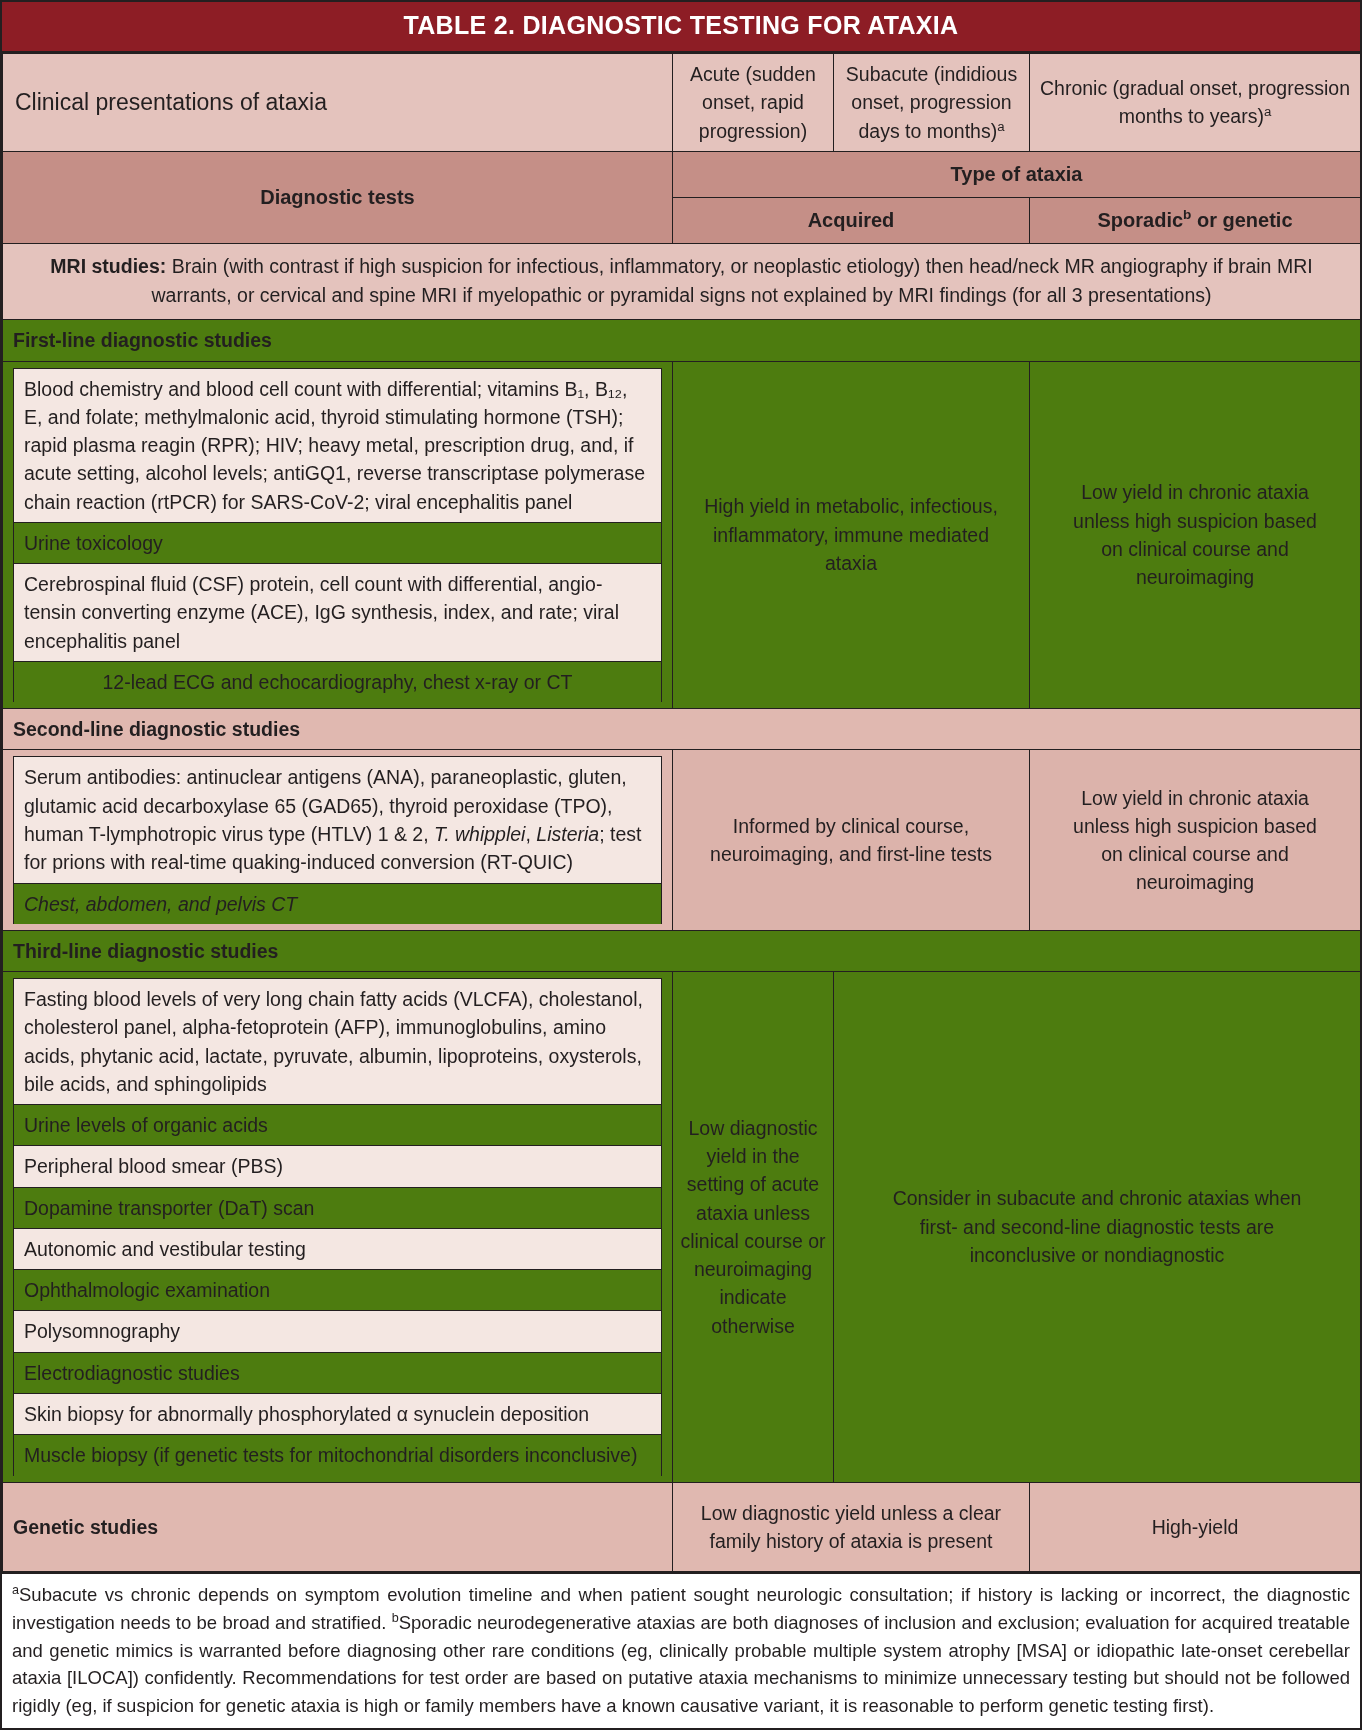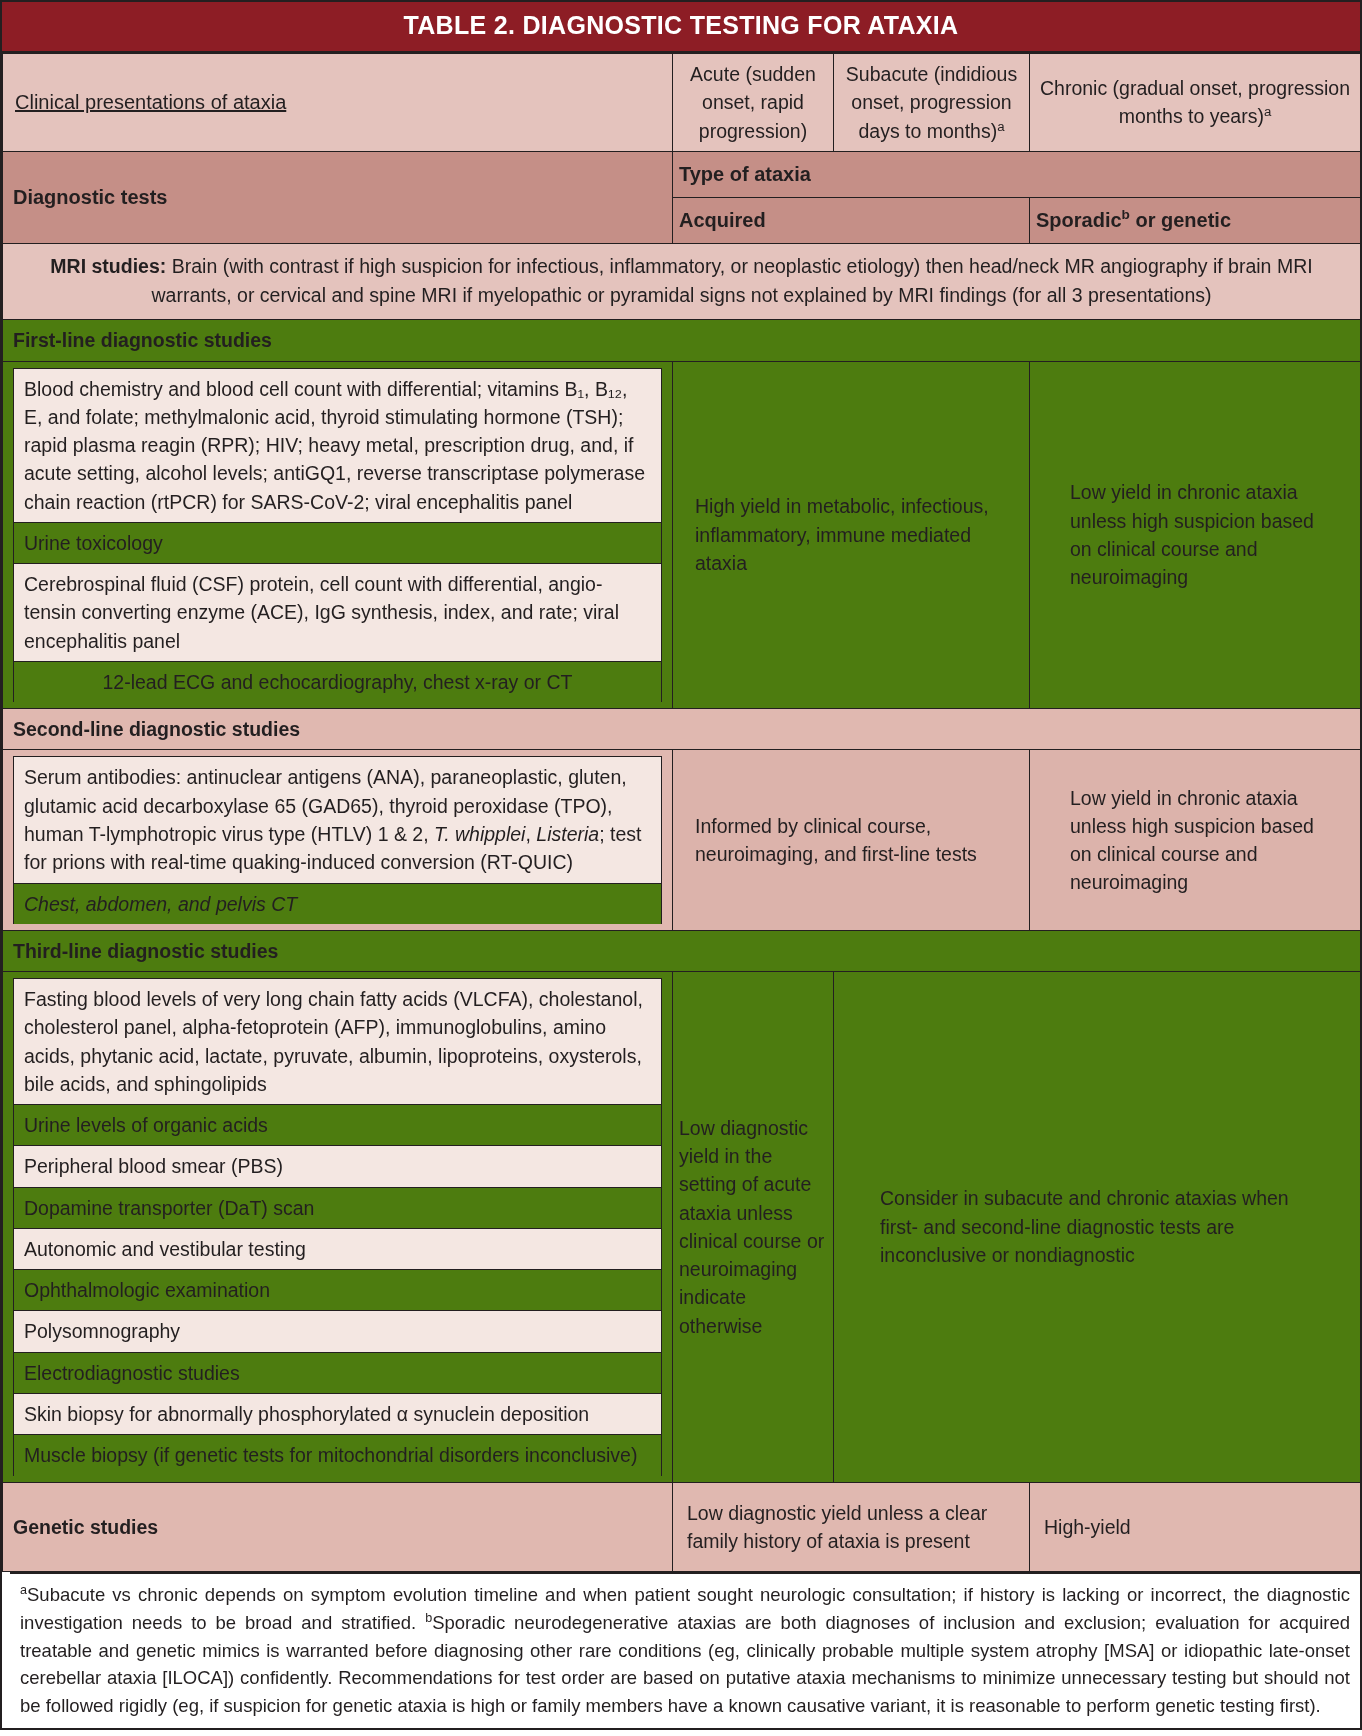--- a/index.html
+++ b/index.html
@@ -44,21 +44,21 @@
   }
 
   .c-presentation{background:#e4c3bd;}
   .c-midhdr{background:#c58f87;}
   .c-mri{background:#e4c3bd;text-align:center;}
   .c-sect-pink{background:#e0b8b0;}
   .c-white{background:#4d7c0f;}
   .c-rowpink{background:#f4e7e2;}
   .c-darkpink{background:#dcb3ab;}
 
-  td.ctr{}
+  td.ctr{text-align:center;}
   td.bold{font-weight:bold;}
 
   .hdr-sub{font-size:19px;line-height:1.4;text-align:center;padding:8px 6px;}
   .sect-head{font-weight:bold;font-size:19.5px;padding:7px 10px;}
 
   
   .inner{
     border-collapse:collapse;
     width:100%;
     table-layout:fixed;
@@ -73,21 +73,20 @@
   }
   td.nestpad{padding:0 0 0 14px;border-left:1px solid #231f20;border-right:1px solid #231f20;border-top:none;border-bottom:none;}
 
   .footnote{
     font-size:18.5px;
     line-height:1.5;
     color:#231f20;
     padding:7px 10px 8px 10px;
     border-top:2px solid #231f20;
     text-align:justify;
-    margin-left:8px;
   }
   sup{font-size:.68em;vertical-align:super;line-height:0;}
   .ital{font-style:italic;}
   .vert-narrow{font-size:19.5px;line-height:1.5;}
 </style>
 </head>
 <body>
 
 <div class="table-wrap">
 
@@ -96,21 +95,21 @@
   <table class="t">
     <colgroup>
       <col style="width:670px">
       <col style="width:161px">
       <col style="width:196px">
       <col style="width:331px">
     </colgroup>
 
     <tbody>
         <tr>
-      <td class="c-presentation" style="font-size:20px;padding:10px 12px;text-decoration:underline;">Clinical presentations of ataxia</td>
+      <td class="c-presentation" style="font-size:23px;padding:10px 12px;">Clinical presentations of ataxia</td>
       <td class="c-presentation hdr-sub">
         <span>Acute (sudden onset, rapid progression)</span>
       </td>
       <td class="c-presentation hdr-sub">
         <span>Subacute (indidious onset, progression days to months)</span><sup>a</sup>
       </td>
       <td class="c-presentation hdr-sub">
         <span>Chronic (gradual onset, progression months to years)</span><sup>a</sup>
       </td>
     </tr>

